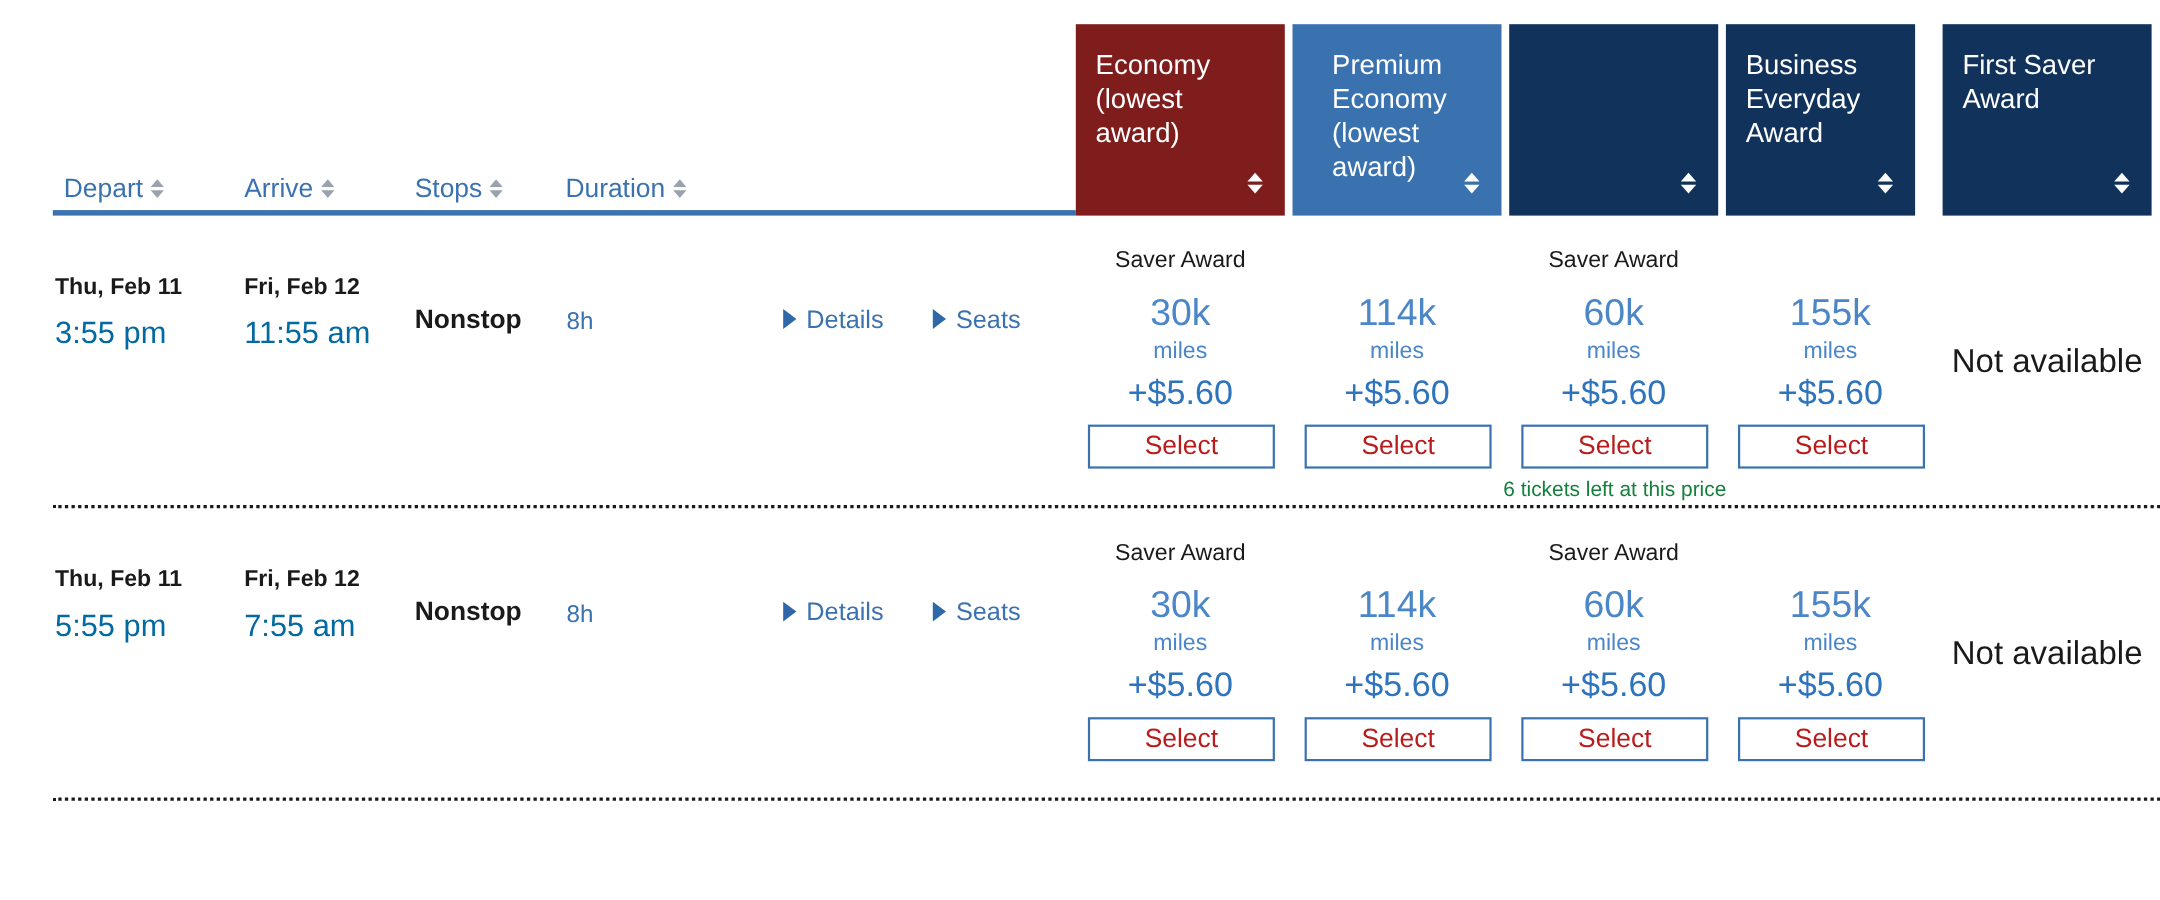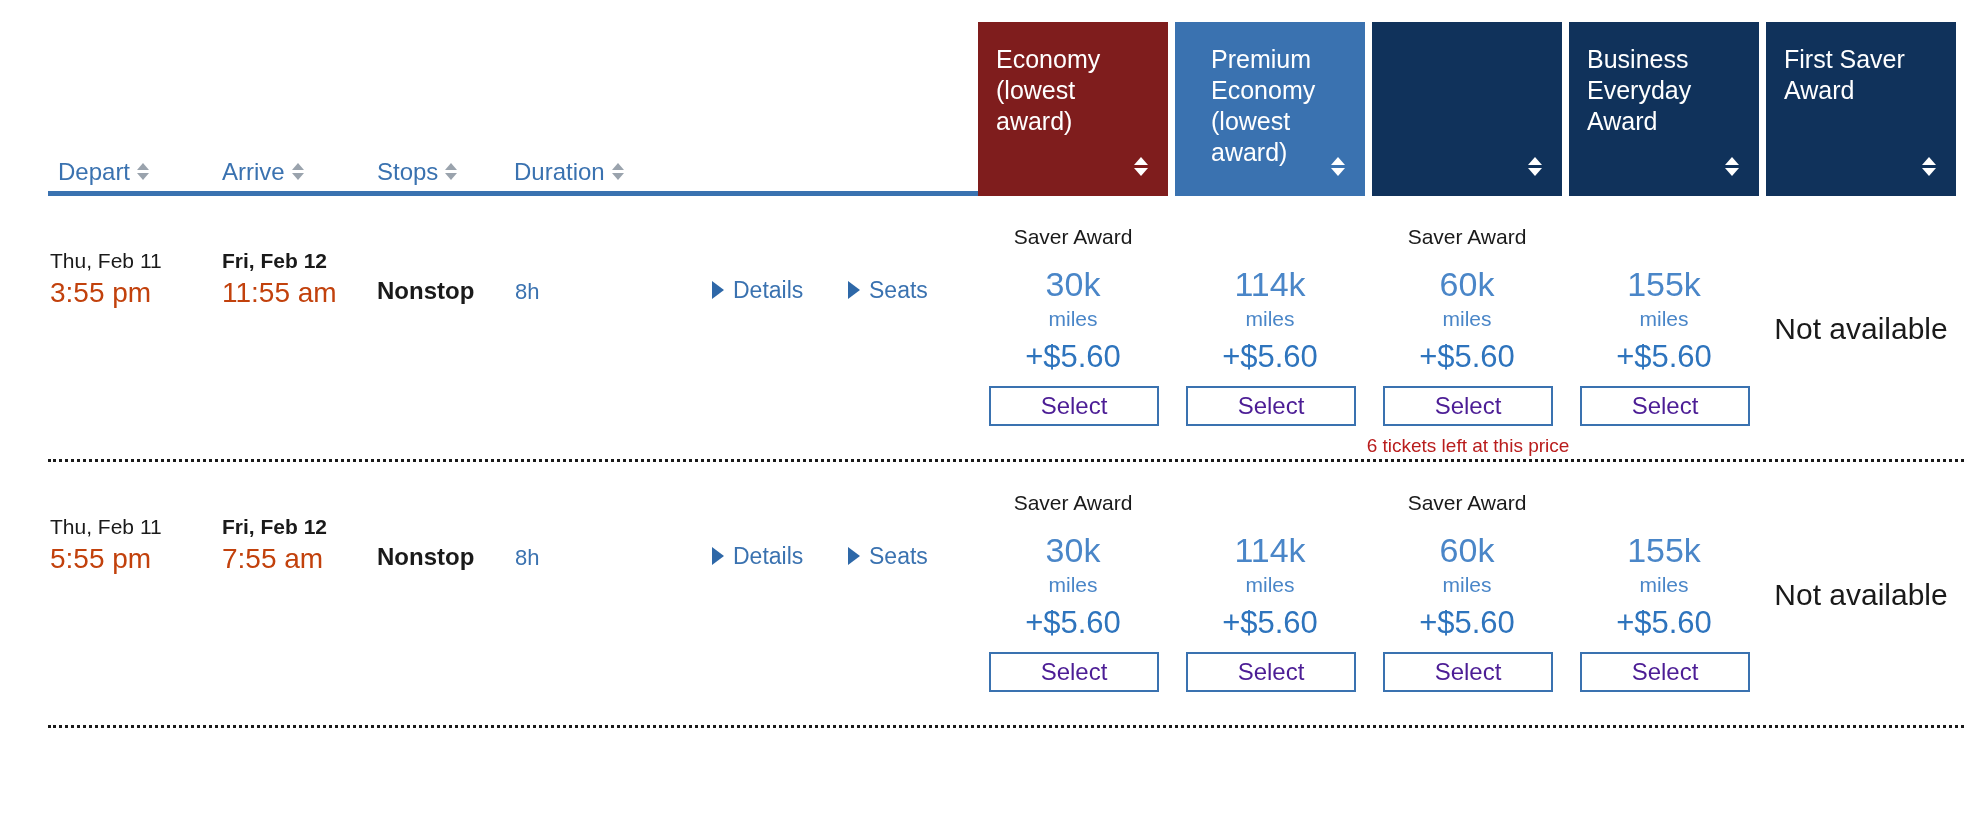--- a/index.html
+++ b/index.html
@@ -147,28 +147,29 @@
 
   .leg-cell {
     position: absolute;
     top: 52px;
   }
   .leg-date {
     font-size: 21px;
     line-height: 26px;
     color: #1a1a1a;
     white-space: nowrap;
+    font-weight: bold;
   }
   .leg-date.bold { font-weight: bold; }
   .leg-time {
     font-size: 28px;
     line-height: 34px;
-    color: #c2410c;
-    white-space: nowrap;
-    margin-top: 2px;
+    color: #0369a1;
+    white-space: nowrap;
+    margin-top: 12px;
   }
 
   .cell-depart { left: 50px; }
   .cell-arrive { left: 222px; }
 
   .cell-stops {
     left: 377px;
     top: 80px;
     font-size: 24px;
     line-height: 30px;
@@ -250,36 +251,36 @@
   }
 
   .select-btn {
     position: absolute;
     top: 190px;
     left: 11px;
     width: 170px;
     height: 40px;
     border: 2px solid #3a72b0;
     background: #ffffff;
-    color: #4c1d95;
+    color: #b91c1c;
     font-family: "Liberation Sans", sans-serif;
     font-size: 24px;
     line-height: 36px;
     text-align: center;
     cursor: pointer;
   }
 
   .fare-note {
     position: absolute;
     top: 238px;
     left: -10px;
     width: 212px;
     font-size: 19px;
     line-height: 24px;
-    color: #b91c1c;
+    color: #15803d;
     text-align: center;
   }
 
   .fare-unavail {
     position: absolute;
     top: 0;
     height: 100%;
     display: flex;
     align-items: center;
     justify-content: center;
@@ -344,21 +345,21 @@
             <span class="up"></span>
             <span class="down"></span>
           </span>
         </div>
         <div class="fare-head" style="left: 1372px; width: 190px; background: rgb(16, 50, 91);">
           <span class="fh-arrows">
             <span class="up"></span>
             <span class="down"></span>
           </span>
         </div>
-        <div class="fare-head" style="left: 1569px; width: 190px; background: rgb(16, 50, 91);">
+        <div class="fare-head" style="left: 1569px; width: 172px; background: rgb(16, 50, 91);">
           <span class="fh-label">Business Everyday Award</span>
           <span class="fh-arrows">
             <span class="up"></span>
             <span class="down"></span>
           </span>
         </div>
         <div class="fare-head" style="left: 1766px; width: 190px; background: rgb(16, 50, 91);">
           <span class="fh-label">First Saver Award</span>
           <span class="fh-arrows">
             <span class="up"></span>

